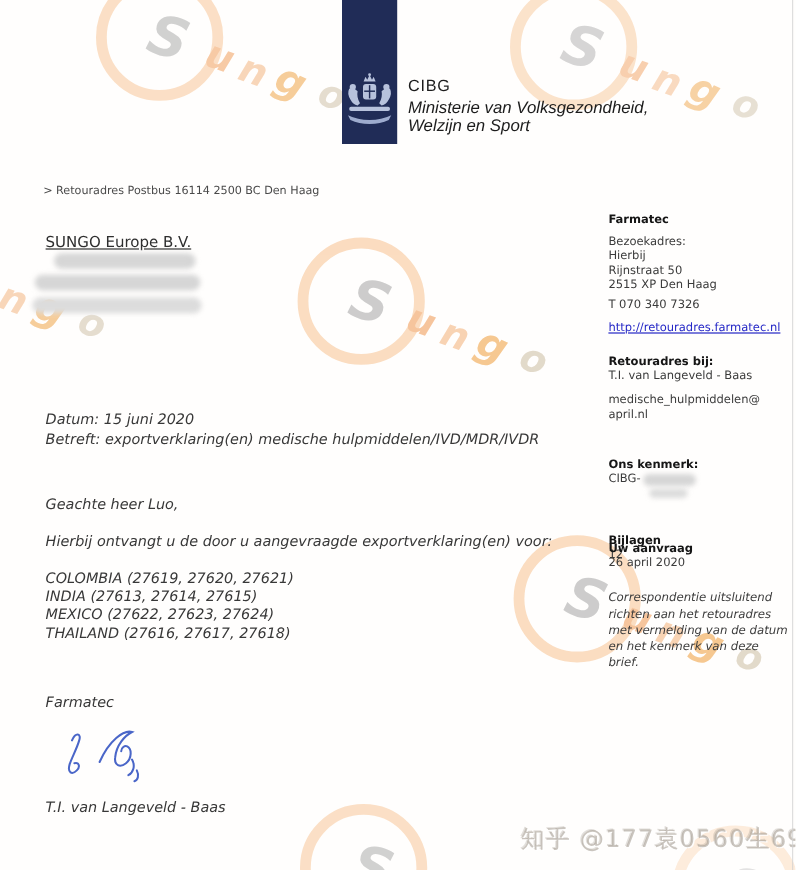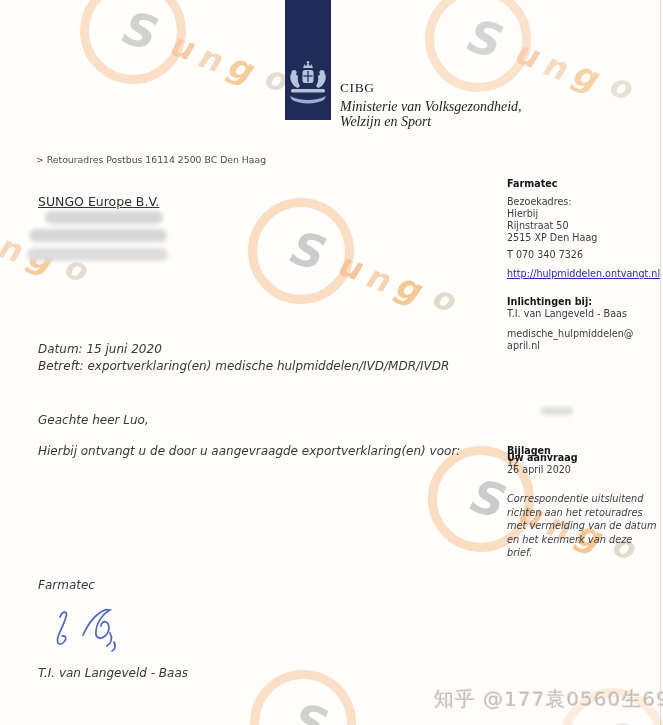--- a/index.html
+++ b/index.html
@@ -3,21 +3,21 @@
 <meta charset="utf-8">
 <style>
   html,body{margin:0;padding:0;background:#fff;}
   .page{position:relative;width:663px;height:725px;background:#fffefd;overflow:hidden;
         font-family:"DejaVu Sans","Liberation Sans",sans-serif;color:#383838;}
   .abs{position:absolute;}
 
   
   .banner{left:285px;top:0;width:46px;height:120px;background:#202c57;}
   .crest{left:288px;top:60px;width:40px;height:54px;}
-  .orgblock{left:340px;top:64px;font-family:Liberation Serif, serif;color:#1c1c1c;margin-top:16px;}
+  .orgblock{left:340px;top:64px;font-family:Liberation Sans, sans-serif;color:#1c1c1c;}
   .org-name{font-size:13.5px;letter-spacing:.6px;margin-bottom:3px;}
   .org-min{font-style:italic;font-size:14px;line-height:15px;}
 
   
   .retour{left:36px;top:154px;font-size:9.3px;color:#4a4a4a;}
   .recipient{left:38px;top:194px;font-size:12.5px;color:#2e2e2e;text-decoration:underline;}
   .redact{position:absolute;background:#d6d6d6;border-radius:7px;filter:blur(2.2px);}
   .redact.dim{background:#dcdcdc;}
 
   
@@ -140,47 +140,60 @@
 
   <div class="abs sb" style="top:178px;"><b>Farmatec</b></div>
   <div class="abs sb" style="top:196px;">
     <div>Bezoekadres:</div>
     <div>Hierbij</div>
     <div>Rijnstraat 50</div>
     <div>2515 XP Den Haag</div>
   </div>
   <div class="abs sb" style="top:249px;">T 070 340 7326</div>
   <div class="abs sb" style="top:268px;">
-    <a href="#" class="sb-link">http://hulpmiddelen.ontvangt.nl</a>
+    <a href="#" class="sb-link">http://retouradres.farmatec.nl</a>
   </div>
   <div class="abs sb" style="top:296px;">
-    <div><b>Inlichtingen bij:</b></div>
+    <div><b>Retouradres bij:</b></div>
     <div>T.I. van Langeveld - Baas</div>
   </div>
   <div class="abs sb" style="top:328px;">
     <div>medische_hulpmiddelen@</div>
     <div>april.nl</div>
+  </div>
+  <div class="abs sb" style="top:382px;">
+    <div><b>Ons kenmerk:</b></div>
+    <div class="kenmerk-row">
+      <span>CIBG-</span>
+      <span class="redact" style="position:static;display:inline-block;width:44px;height:10px;margin-left:2px;"></span>
+    </div>
   </div>
   <div class="redact dim" style="left:541px;top:407px;width:32px;height:8px;"></div>
   <div class="abs sb" style="top:445px;">
     <div><b>Bijlagen</b></div>
     <div>12</div>
   </div>
   <div class="abs sb" style="top:452px;">
     <div><b>Uw aanvraag</b></div>
     <div>26 april 2020</div>
   </div>
   <div class="abs sb note" style="top:492px;">Correspondentie uitsluitend richten aan het retouradres met vermelding van de datum en het kenmerk van deze brief.</div>
 
   <div class="abs bodytext dateblock">
     <div>Datum: 15 juni 2020</div>
     <div>Betreft: exportverklaring(en) medische hulpmiddelen/IVD/MDR/IVDR</div>
   </div>
   <div class="abs bodytext salutation">Geachte heer Luo,</div>
   <div class="abs bodytext intro">Hierbij ontvangt u de door u aangevraagde exportverklaring(en) voor:</div>
+  <div class="abs bodytext countries">
+    <div>COLOMBIA (27619, 27620, 27621)</div>
+    <div>INDIA (27613, 27614, 27615)</div>
+    <div>MEXICO (27622, 27623, 27624)</div>
+    <div>THAILAND (27616, 27617, 27618)</div>
+  </div>
   <div class="abs bodytext closing">
     <div>Farmatec</div>
   </div>
 
   <svg class="abs signature" viewBox="0 0 104 56">
     <g fill="none" stroke="#4a66c8" stroke-width="1.7" stroke-linecap="round">
       <path d="M14,13 C17,6 22,7 20,13 C18,20 14,27 12,33 C10,40 14,42 18,38 C21,35 20,31 16,32"></path>
       <path d="M37,31 C45,13 57,4 64,6 C58,9 51,17 50,27 C49,34 54,36 59,32 C64,28 64,20 60,18 C58,17 55,19 55,22"></path>
       <path d="M64,29 C67,34 65,40 61,42"></path>
       <path d="M68,38 C70,42 69,46 66,47"></path>

